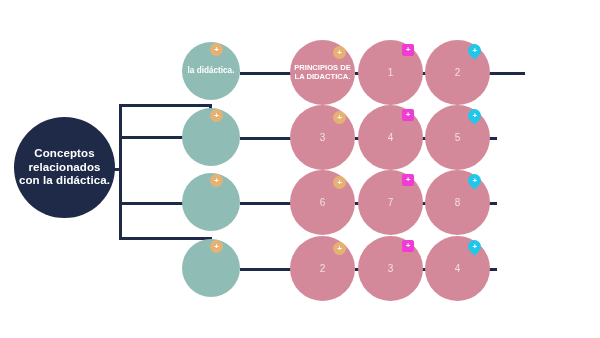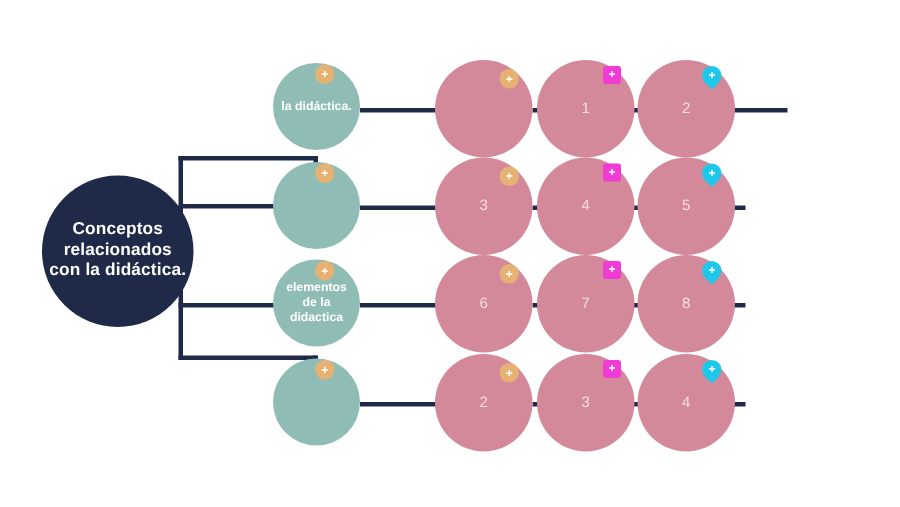--- a/index.html
+++ b/index.html
@@ -120,54 +120,54 @@
   <div class="line h" style="left:420px; top:137px; width:77px;"></div>
 
   <div class="line h" style="left:240px; top:202px; width:68px;"></div>
   <div class="line h" style="left:355px; top:202px; width:60px;"></div>
   <div class="line h" style="left:420px; top:202px; width:77px;"></div>
 
   <div class="line h" style="left:240px; top:268px; width:68px;"></div>
   <div class="line h" style="left:355px; top:268px; width:60px;"></div>
   <div class="line h" style="left:420px; top:268px; width:77px;"></div>
 
-  <div class="node root" style="left:28px; top:117px; width:101px; height:101px;">
+  <div class="node root" style="left:14px; top:117px; width:101px; height:101px;">
     <span class="label">Conceptos relacionados con la didáctica.</span>
   </div>
 
   <div class="node green" style="left:182px; top:42px; width:58px; height:58px;">
     <span class="badge tan" style="left:28px; top:1px;">
       <span class="glyph">+</span>
     </span>
     <span class="label">la didáctica.</span>
   </div>
 
   <div class="node green" style="left:182px; top:108px; width:58px; height:58px;">
     <span class="badge tan" style="left:28px; top:1px;">
       <span class="glyph">+</span>
     </span>
   </div>
 
   <div class="node green" style="left:182px; top:173px; width:58px; height:58px;">
     <span class="badge tan" style="left:28px; top:1px;">
       <span class="glyph">+</span>
     </span>
-    <span class="label">elementos de la didactica</span>
   </div>
 
   <div class="node green" style="left:182px; top:239px; width:58px; height:58px;">
     <span class="badge tan" style="left:28px; top:1px;">
       <span class="glyph">+</span>
     </span>
   </div>
 
   <div class="node pink" style="left:290px; top:40px; width:65px; height:65px;">
     <span class="badge tan" style="left:43px; top:6px;">
       <span class="glyph">+</span>
     </span>
+    <span class="label">PRINCIPIOS DE LA DIDACTICA.</span>
   </div>
 
   <div class="node pink numeric" style="left:358px; top:40px; width:65px; height:65px;">
     <span class="badge magenta" style="left:44px; top:4px;">
       <span class="glyph">+</span>
     </span>
     <span class="label">1</span>
   </div>
 
   <div class="node pink numeric" style="left:425px; top:40px; width:65px; height:65px;">

